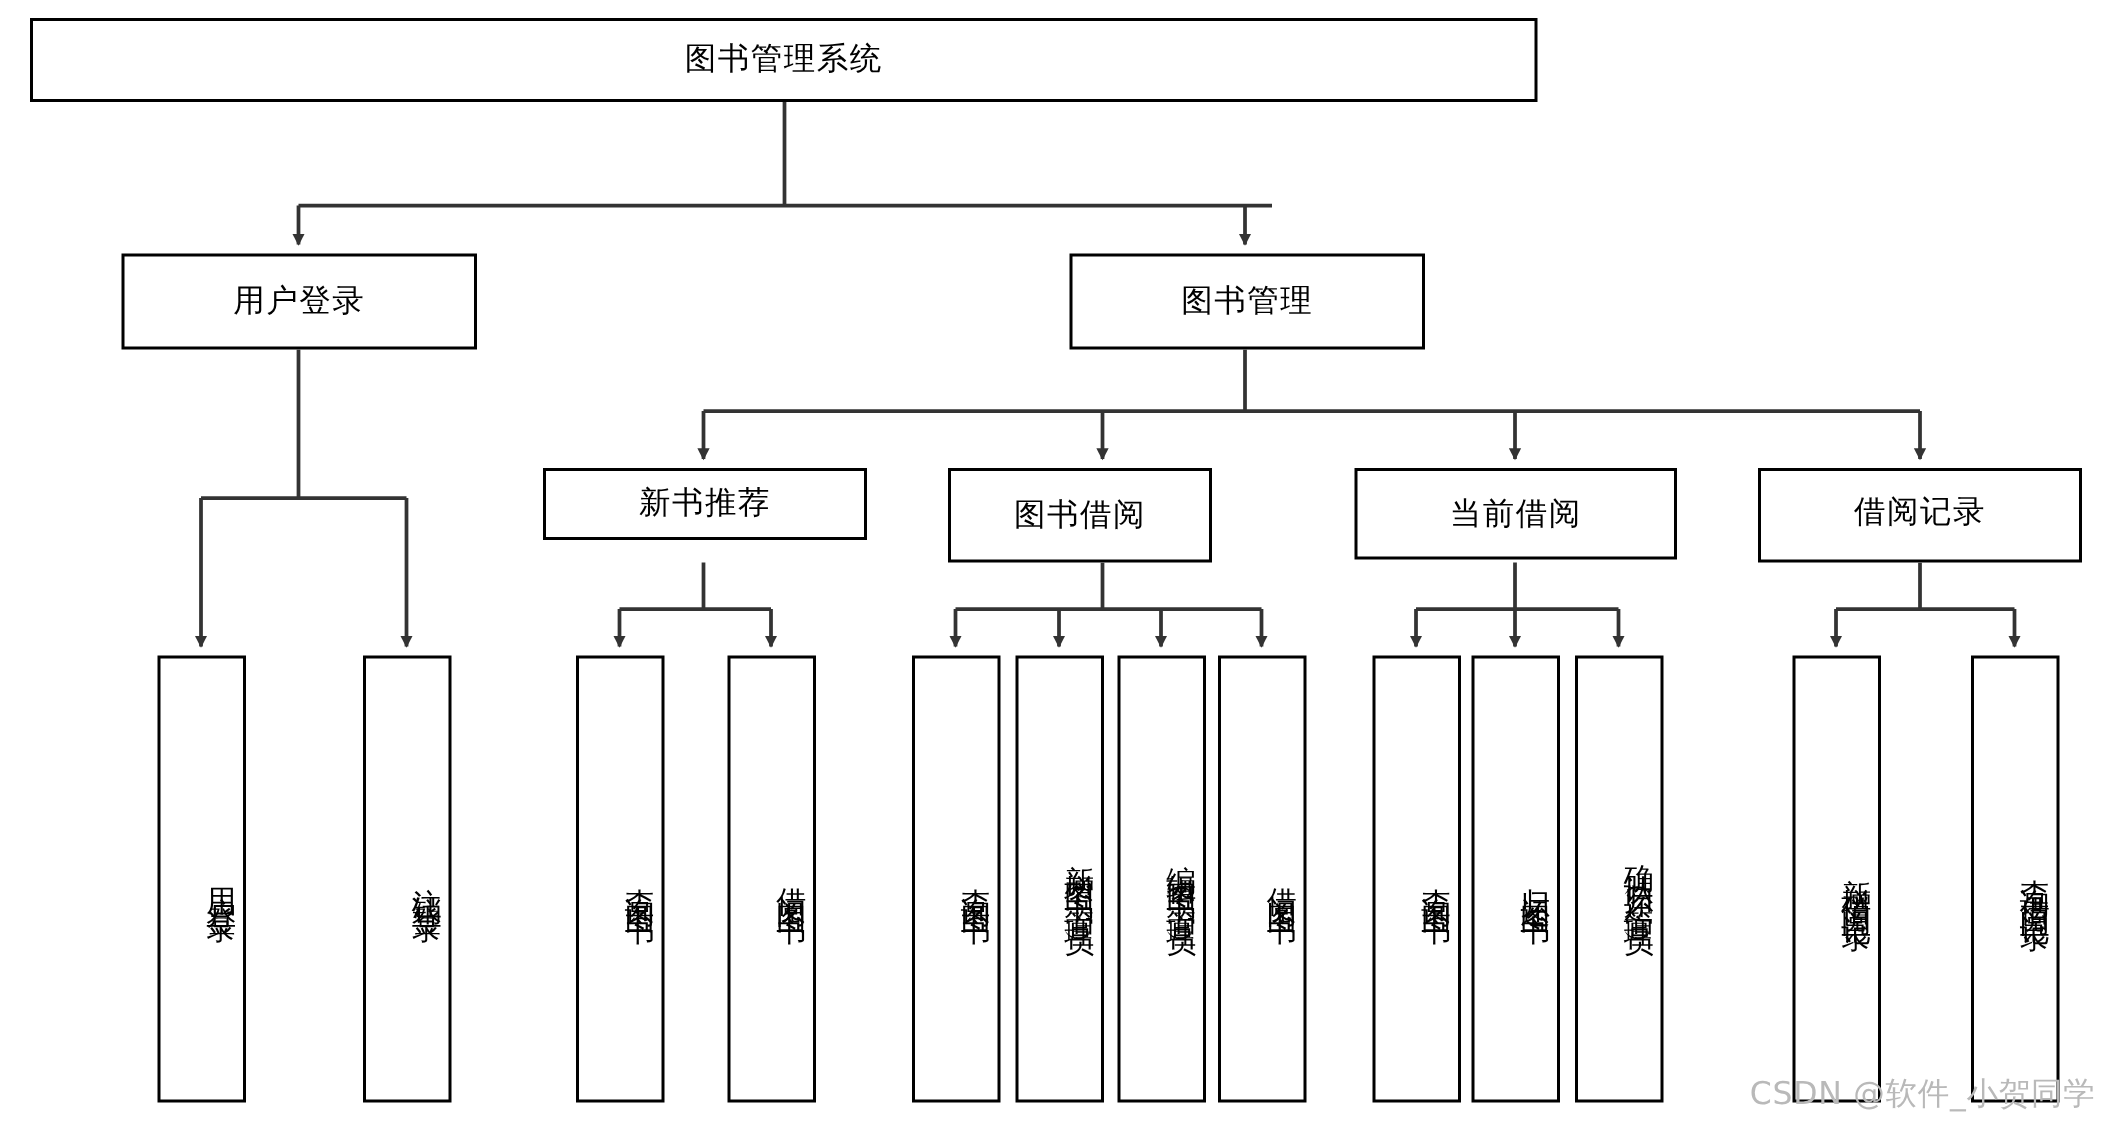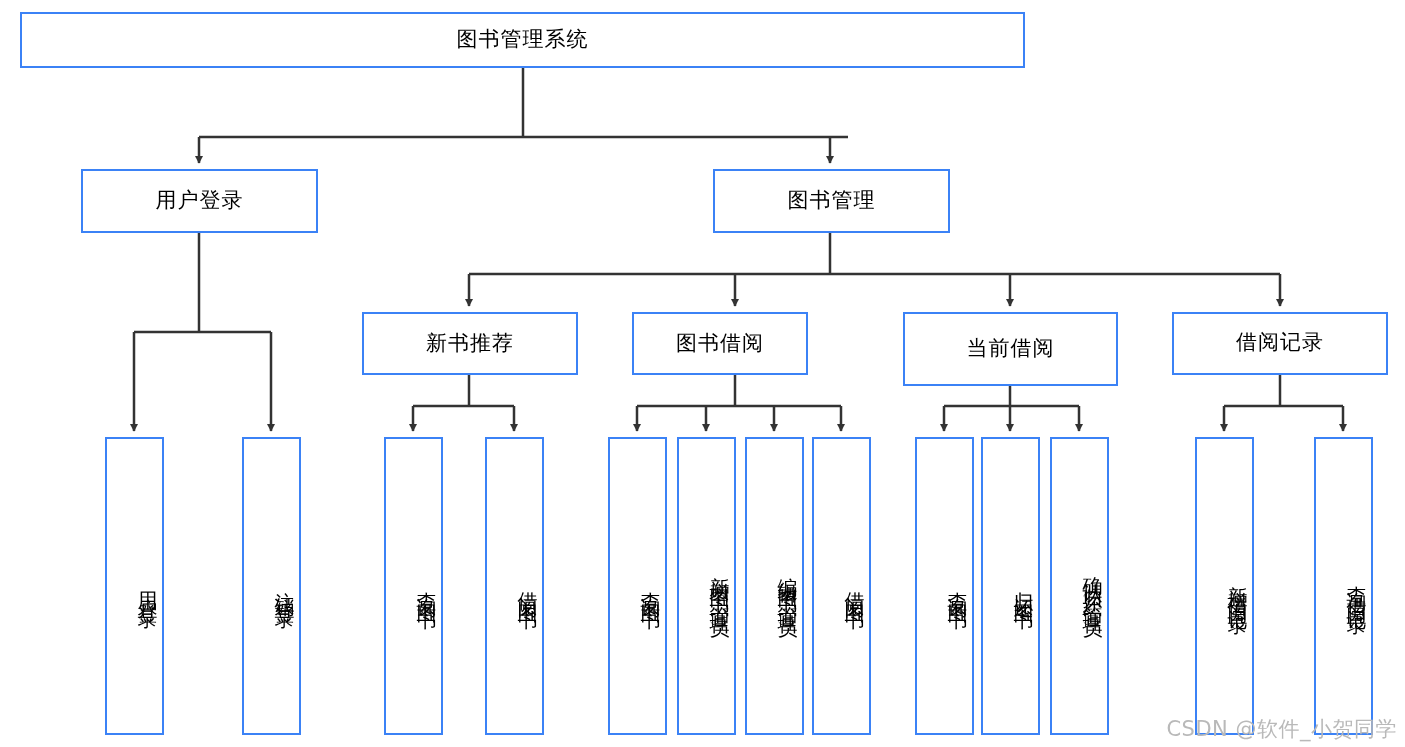--- a/index.html
+++ b/index.html
@@ -22,21 +22,21 @@
     position: absolute;
     top: 0;
     left: 0;
     width: 1405px;
     height: 747px;
   }
   .node-box {
     position: absolute;
     box-sizing: border-box;
     background: #ffffff;
-    border: 2px solid #3b82f6;
+    border: 2px solid #000000;
     display: flex;
     align-items: center;
     justify-content: center;
     color: #000000;
     overflow: hidden;
   }
   .node-box.horizontal {
     font-size: 21px;
     line-height: 1.2;
     letter-spacing: 1px;
@@ -124,27 +124,27 @@
     <span class="node-label">图书管理系统</span>
   </div>
 
   <div class="node-box horizontal" style="left:81px; top:169px; width:237px; height:64px;">
     <span class="node-label">用户登录</span>
   </div>
   <div class="node-box horizontal" style="left:713px; top:169px; width:237px; height:64px;">
     <span class="node-label">图书管理</span>
   </div>
 
-  <div class="node-box horizontal" style="left:362px; top:312px; width:216px; height:63px;">
+  <div class="node-box horizontal" style="left:362px; top:312px; width:216px; height:48px;">
     <span class="node-label">新书推荐</span>
   </div>
   <div class="node-box horizontal" style="left:632px; top:312px; width:176px; height:63px;">
     <span class="node-label">图书借阅</span>
   </div>
-  <div class="node-box horizontal" style="left:903px; top:312px; width:215px; height:74px;">
+  <div class="node-box horizontal" style="left:903px; top:312px; width:215px; height:61px;">
     <span class="node-label">当前借阅</span>
   </div>
   <div class="node-box horizontal" style="left:1172px; top:312px; width:216px; height:63px;font-family:Liberation Mono, monospace;">
     <span class="node-label">借阅记录</span>
   </div>
 
   <div class="node-box vertical" style="left:105px; top:437px; width:59px; height:298px;">
     <span class="node-label">用户登录</span>
   </div>
   <div class="node-box vertical" style="left:242px; top:437px; width:59px; height:298px;">

